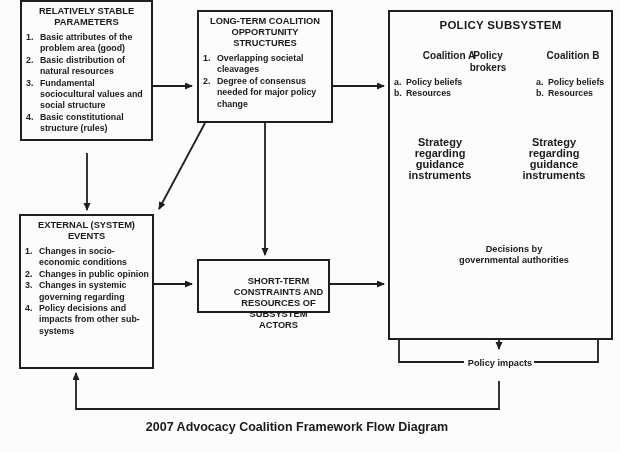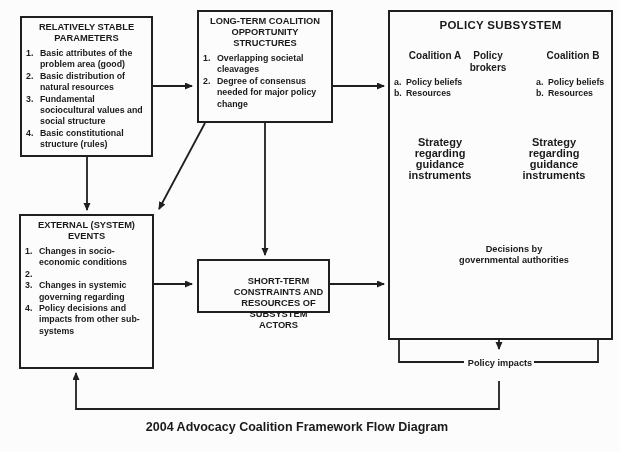--- a/index.html
+++ b/index.html
@@ -58,21 +58,21 @@
     <path class="ln" marker-end="url(#ah)" d="M555,177 L520,212"></path>
     <path class="ln" marker-end="url(#ah)" d="M499,243 L499,260"></path>
     <path class="ln" marker-end="url(#ah)" d="M499,294 L499,311"></path>
     <path class="ln" marker-end="url(#ah)" d="M499,330 L499,349"></path>
     <path class="ln" marker-end="url(#ah)" d="M466,321 L409,321"></path>
     <path class="ln" marker-end="url(#ah)" d="M532,321 L589,321"></path>
     <path class="ln" marker-end="url(#ah)" d="M464,362 L399,362 L399,107"></path>
     <path class="ln" marker-end="url(#ah)" d="M534,362 L598,362 L598,107"></path>
   </svg>
 
-  <div class="box" style="left:20px;top:16px;width:133px;height:141px;">
+  <div class="box" style="left:20px;top:0;width:133px;height:141px;">
     <div class="box-title">RELATIVELY STABLE PARAMETERS</div>
     <div class="list">
       <div class="li">
           <span class="num">1.</span>
           <span class="txt">Basic attributes of the problem area (good)</span>
         </div>
       <div class="li">
           <span class="num">2.</span>
           <span class="txt">Basic distribution of natural resources</span>
         </div>
@@ -103,40 +103,41 @@
 
   <div class="box" style="left:19px;top:214px;width:135px;height:155px;">
     <div class="box-title">EXTERNAL (SYSTEM) EVENTS</div>
     <div class="list">
       <div class="li">
           <span class="num">1.</span>
           <span class="txt">Changes in socio-economic conditions</span>
         </div>
       <div class="li">
           <span class="num">2.</span>
+          <span class="txt">Changes in public opinion</span>
         </div>
       <div class="li">
           <span class="num">3.</span>
           <span class="txt">Changes in systemic governing regarding</span>
         </div>
       <div class="li">
           <span class="num">4.</span>
           <span class="txt">Policy decisions and impacts from other sub-systems</span>
         </div>
     </div>
   </div>
 
   <div class="box" style="left:197px;top:259px;width:133px;height:54px;">
     <div class="box-title" style="padding-top:15px;margin-left:30px;">SHORT-TERM CONSTRAINTS AND RESOURCES OF SUBSYSTEM ACTORS</div>
   </div>
 
   <div class="box" style="left:388px;top:10px;width:225px;height:330px;">
     <div class="ss-text ss-title" style="left:0;right:0;top:7px;">POLICY SUBSYSTEM</div>
 
-    <div class="ss-text ss-head" style="left:6px;top:38px;width:78px;">Coalition A</div>
+    <div class="ss-text ss-head" style="left:20px;top:38px;width:78px;">Coalition A</div>
     <div class="ss-text ss-head" style="left:68px;top:38px;width:60px;">
       <div>Policy</div>
       <div>brokers</div>
     </div>
     <div class="ss-text ss-head" style="left:146px;top:38px;width:74px;text-align:center;">Coalition B</div>
 
     <div class="ss-list" style="left:4px;top:65px;width:88px;">
       <div class="li">
           <span class="num">a.</span>
           <span class="txt">Policy beliefs</span>
@@ -170,14 +171,14 @@
 
     <div class="ss-text ss-small" style="left:49px;top:204px;width:150px;font-size:9.2px;margin-top:28px;">
       <div>Decisions by</div>
       <div>governmental authorities</div>
     </div>
 
 
     <div class="ss-text ss-small" style="left:50px;top:346px;width:120px;font-size:9.2px;">Policy impacts</div>
   </div>
 
-  <div class="caption">2004 Advocacy Coalition Framework Flow Diagram</div>
+  <div class="caption">2007 Advocacy Coalition Framework Flow Diagram</div>
 </div>
 
 </body></html>

